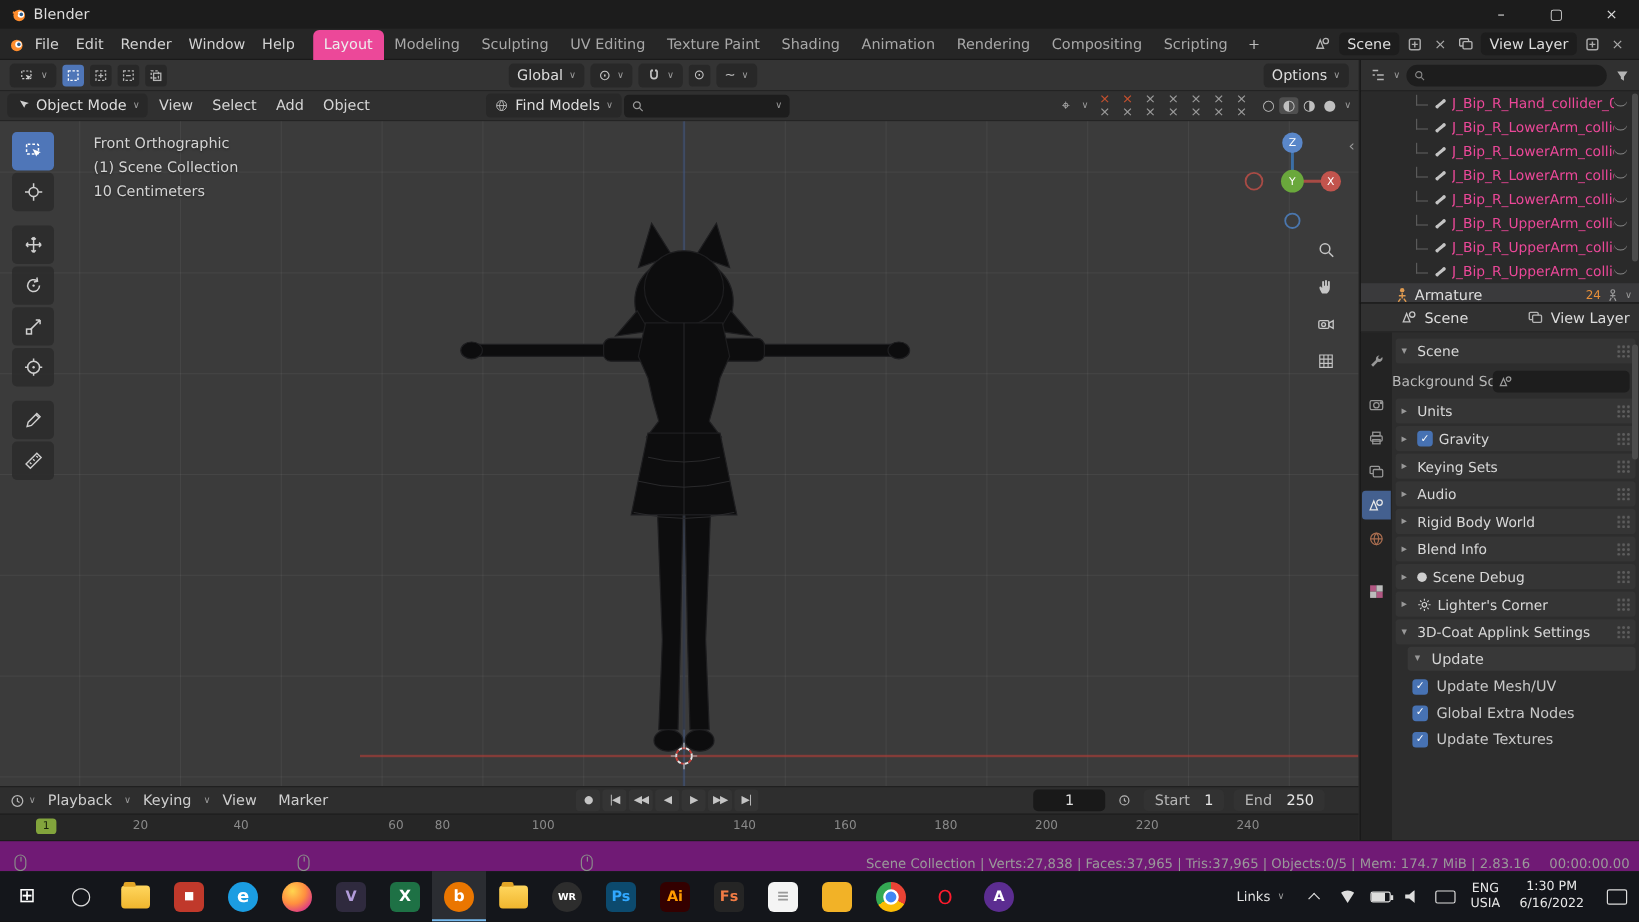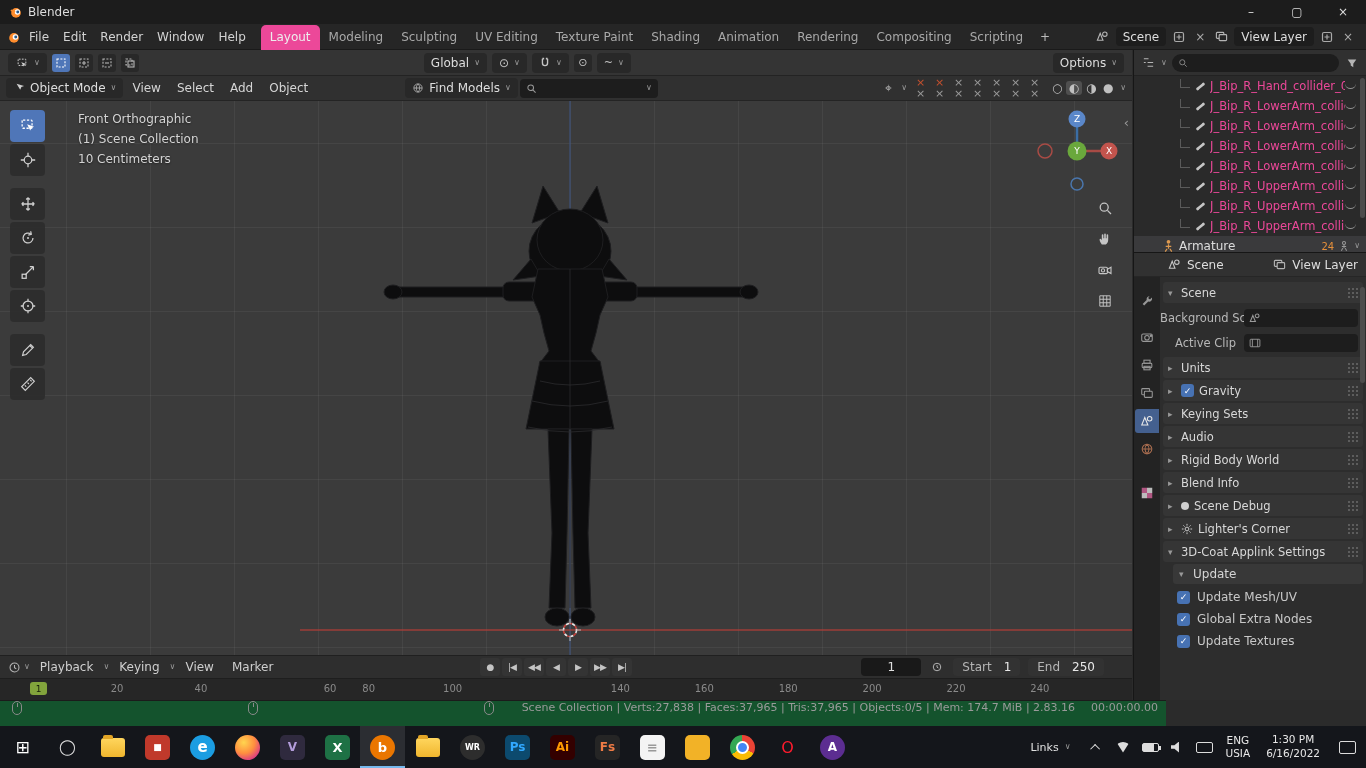--- a/index.html
+++ b/index.html
@@ -104,21 +104,21 @@
   .tpt{min-width:20px;height:18px;display:flex;align-items:center;justify-content:center;color:#c5c5c5;font-size:9px;letter-spacing:-1px;background:#343434;border-radius:3px;padding:0 3px}
   .tl-right{position:absolute;right:28px;top:2px;display:flex;align-items:center;gap:8px}
   .frame-field{width:60px;height:18px;background:#191919;border-radius:4px;color:#e0e0e0;display:flex;align-items:center;justify-content:center}
   .pill{height:18px;background:#323232;border-radius:4px;display:flex;align-items:center;gap:12px;padding:0 9px}
   .pill .pl{color:#b5b5b5}.pill .pv{color:#e8e8e8}
   .tl-ruler{position:relative;height:22px;background:#262626;border-top:1px solid #1e1e1e}
   .tick{position:absolute;top:4px;transform:translateX(-50%);font-size:10px;color:#8a8a8a}
   .playhead{position:absolute;left:30px;top:3px;width:17px;height:13px;background:#82a43c;border-radius:3px;color:#17200a;font-size:9px;display:flex;align-items:center;justify-content:center}
 
   
-  .statusbar{position:absolute;top:700px;left:0;width:1166px;height:26px;background:#14532d;border-top:1px solid #1b1b1b;display:flex;align-items:flex-start;color:#9a9a9a;font-size:11px}
+  .statusbar{position:absolute;top:700px;left:0;width:1366px;height:26px;background:#701a75;border-top:1px solid #1b1b1b;display:flex;align-items:flex-end;color:#9a9a9a;font-size:11px}
   .mouse{width:10px;height:14px;border:1px solid #8a8a8a;border-radius:5px;position:relative}
   .mouse::before{content:'';position:absolute;left:4px;top:1px;width:1px;height:4px;background:#8a8a8a}
   .sb-stats{margin-left:auto;margin-right:16px;white-space:nowrap}
   .sb-time{margin-right:8px}
 
   
   .taskbar{position:absolute;top:726px;left:0;width:1366px;height:42px;background:#14161b;display:flex;align-items:center}
   .tb-apps{display:fl ex;display:flex;align-items:center;height:100%}
   .tb-btn{width:45px;height:42px;display:flex;align-items:center;justify-content:center;position:relative}
   .tb-btn.active{background:rgba(255,255,255,.1);box-shadow:inset 0 -2px 0 #76b9ed}
@@ -704,29 +704,20 @@
 
       <div class="field-row">
         <span class="field-label">Background Sce...</span>
         <div class="field">
           <svg width="12" height="12" viewBox="0 0 14 14" fill="none" stroke="#9a9a9a" stroke-width="1.2">
               <circle cx="9.5" cy="4.5" r="2.2"></circle>
               <path d="M4.5 4L7.5 11H1.5z"></path>
             </svg>
         </div>
       </div>
-      <div class="field-row">
-        <span class="field-label">Active Clip</span>
-        <div class="field">
-          <svg width="12" height="12" viewBox="0 0 16 16" fill="none" stroke="#9a9a9a" stroke-width="1.2">
-              <rect x="1.5" y="3" width="13" height="10" rx="1"></rect>
-              <path d="M4.5 3v10M11.5 3v10"></path>
-            </svg>
-        </div>
-      </div>
 
       <div>
           <div class="panel-hdr">
             <span class="arrow">▸</span>
             <span class="ph-label">Units</span>
             <span class="drag-dots"></span>
           </div>
           <div class="panel-hdr">
             <span class="arrow">▸</span>
             <span class="checkbox">✓</span>

